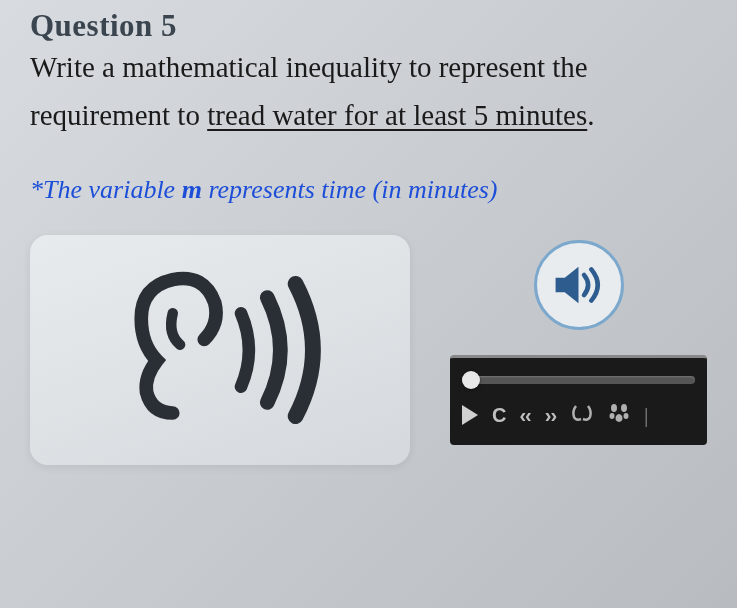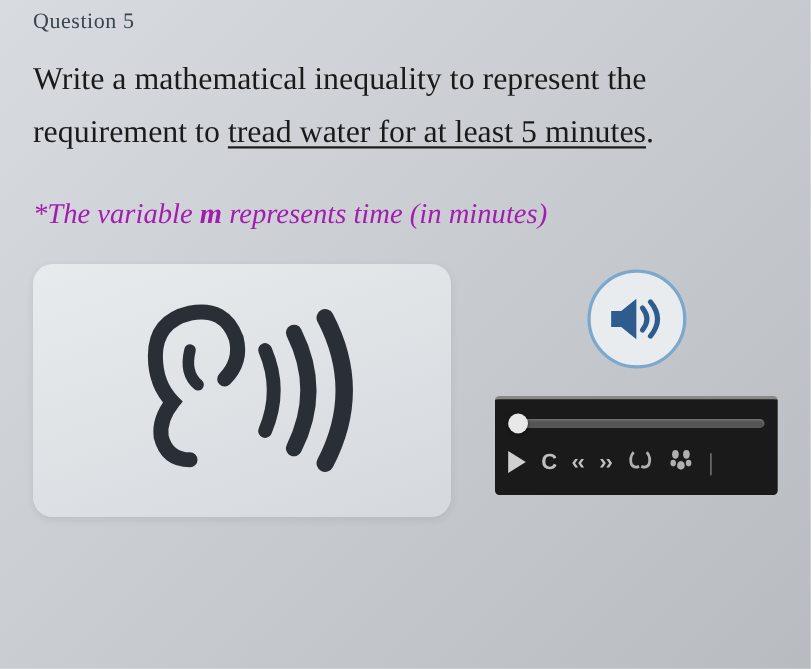--- a/index.html
+++ b/index.html
@@ -14,43 +14,42 @@
       font-family: Georgia, 'Times New Roman', serif;
       padding: 0;
       overflow: hidden;
       position: relative;
     }
     .page {
       padding: 8px 30px 0 30px;
       color: #2a2a2a;
     }
     .question-number {
-      font-size: 20px;
+      font-size: 31px;
       color: #3a4550;
-      font-weight: 400;
-      margin-bottom: 18px;
+      font-weight: 700;
       letter-spacing: 0.5px;
     }
     .question-text {
       font-size: 29px;
       line-height: 1.65;
       color: #1a1a1a;
       margin-bottom: 35px;
       font-weight: 400;
     }
     .underlined-bold {
       font-weight: 400;
       text-decoration: underline;
       text-decoration-thickness: 2px;
       text-underline-offset: 4px;
     }
     .variable-note {
       font-size: 26px;
       font-style: italic;
-      color: #a21caf;
+      color: #1d4ed8;
       margin-bottom: 30px;
     }
     .variable-letter {
       font-weight: 700;
       font-style: italic;
     }
     .media-row {
       display: flex;
       gap: 40px;
       align-items: flex-start;

